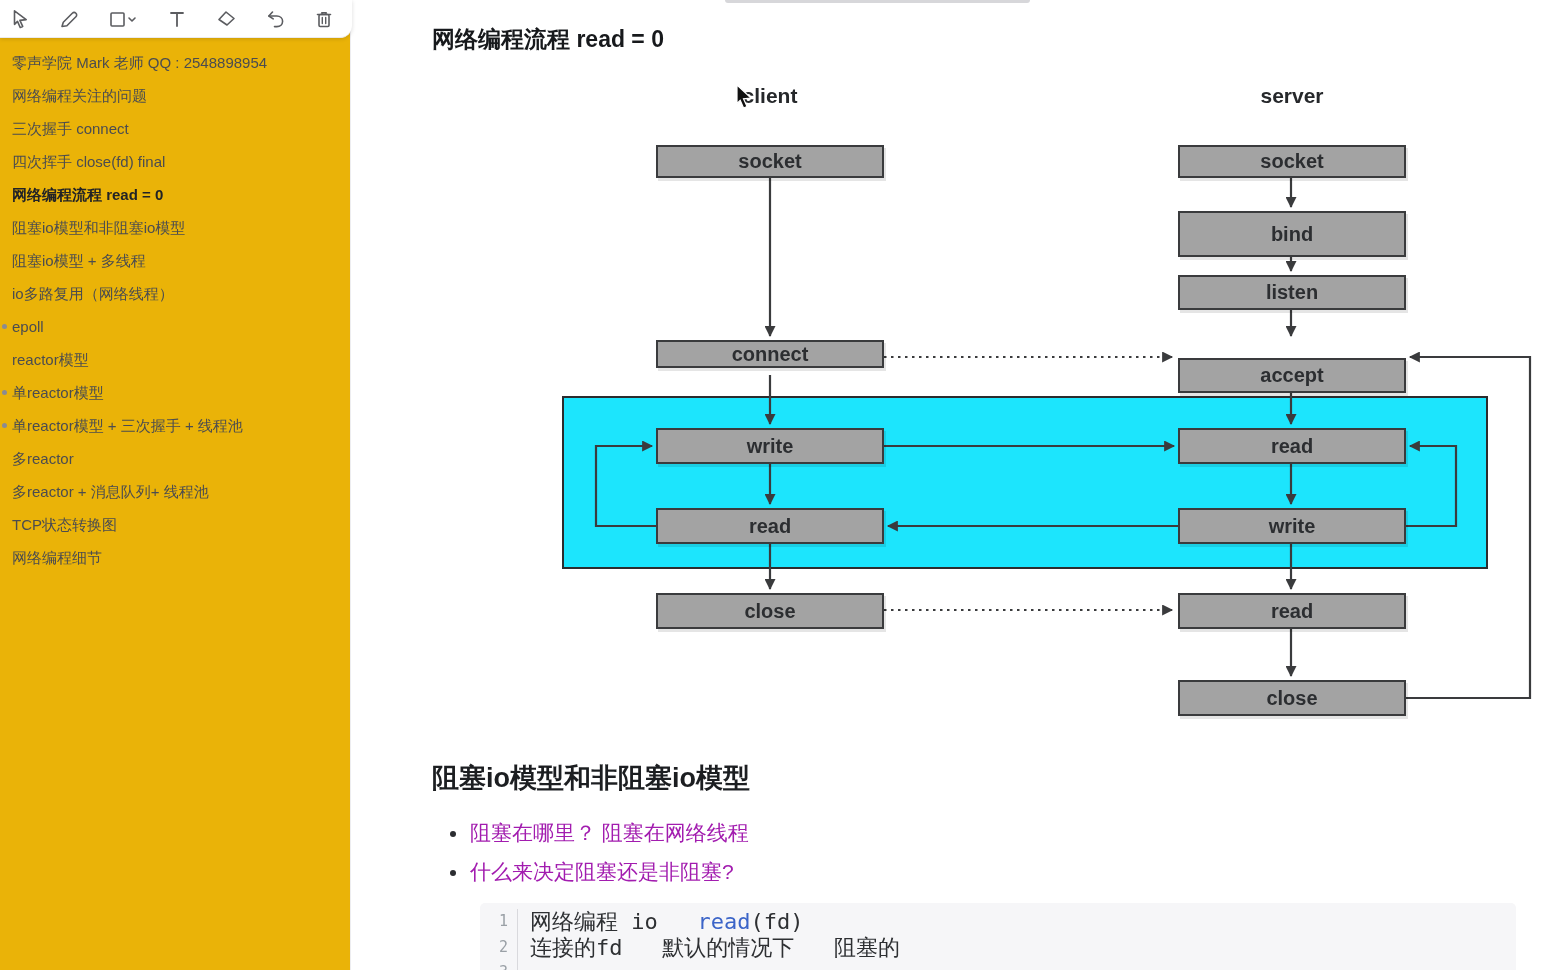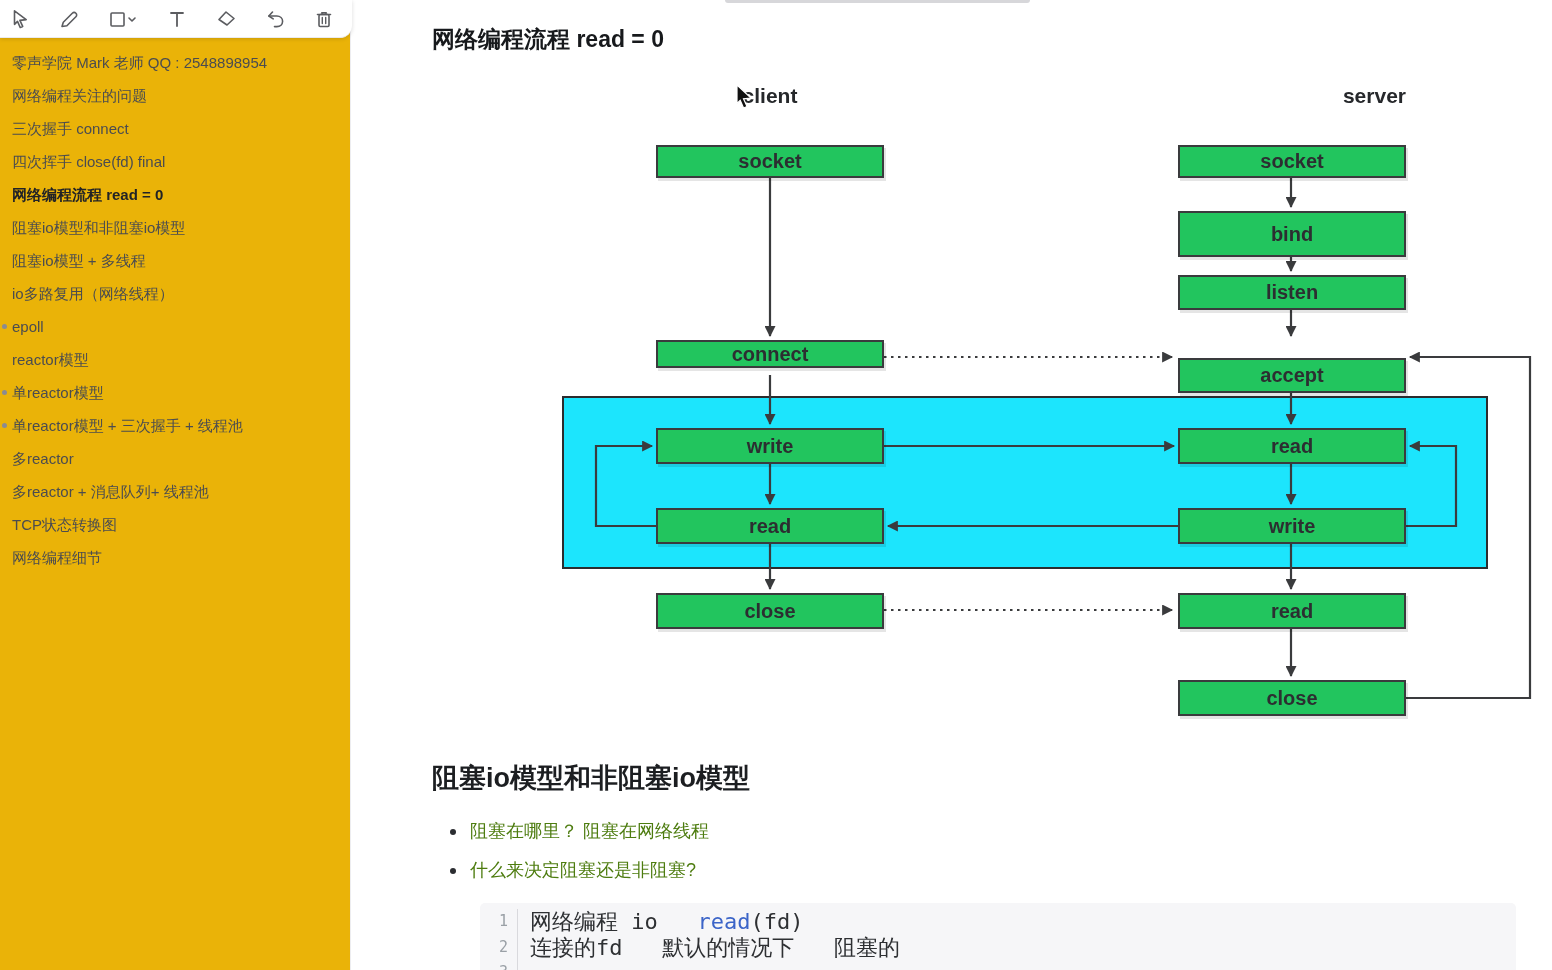--- a/index.html
+++ b/index.html
@@ -43,29 +43,29 @@
   }
   .page-title{
     position:absolute;left:82px;top:24px;font-size:23px;font-weight:bold;color:#17191c;
   }
   .col-header{
     position:absolute;width:228px;text-align:center;top:84px;
     font-size:21px;font-weight:600;color:#26282b;
   }
   .diagram-svg{position:absolute;left:0;top:0;pointer-events:none;}
   .dbox{
-    position:absolute;width:228px;background:#22c55e;border:2px solid #3a3b3d;
+    position:absolute;width:228px;background:#a3a3a3;border:2px solid #3a3b3d;
     box-sizing:border-box;display:flex;align-items:center;justify-content:center;
     font-size:20px;font-weight:600;color:#2c2e31;
     box-shadow:2px 3px 0 rgba(0,0,0,.10);
   }
   .section-title{
     position:absolute;left:82px;top:760px;font-size:27px;font-weight:bold;color:#1c1e21;
   }
-  .bullet-row{position:absolute;left:100px;font-size:18px;color:#4d7c0f;}
+  .bullet-row{position:absolute;left:100px;font-size:21px;color:#a21caf;}
   .bullet-row .dot{
     display:inline-block;width:6px;height:6px;border-radius:50%;background:#2b2d31;
     margin-right:14px;vertical-align:middle;
   }
   .code-block{
     position:absolute;left:130px;top:903px;width:1036px;height:90px;
     background:#f6f6f8;border-radius:5px 5px 0 0;
     font-family:"DejaVu Sans Mono",monospace;padding-top:6px;box-sizing:border-box;
   }
   .code-line{display:flex;height:25.5px;line-height:25.5px;white-space:pre;}
@@ -115,21 +115,21 @@
 
       <line x1="884" y1="446" x2="1174" y2="446" marker-end="url(#arr)"></line>
       <line x1="1178" y1="526" x2="888" y2="526" marker-end="url(#arr)"></line>
 
       <line x1="884" y1="357" x2="1172" y2="357" stroke-dasharray="2.5 4.5" marker-end="url(#arr)"></line>
       <line x1="884" y1="610" x2="1172" y2="610" stroke-dasharray="2.5 4.5" marker-end="url(#arr)"></line>
     </g>
   </svg>
 
   <div class="col-header" style="left:306px;">client</div>
-  <div class="col-header" style="left:828px;text-align:right;">server</div>
+  <div class="col-header" style="left:828px;">server</div>
 
   <div class="dbox" style="left:306px;top:145px;height:33px;">socket</div>
   <div class="dbox" style="left:306px;top:340px;height:28px;">connect</div>
   <div class="dbox" style="left:306px;top:428px;height:36px;">write</div>
   <div class="dbox" style="left:306px;top:508px;height:36px;">read</div>
   <div class="dbox" style="left:306px;top:593px;height:36px;">close</div>
 
   <div class="dbox" style="left:828px;top:145px;height:33px;">socket</div>
   <div class="dbox" style="left:828px;top:211px;height:46px;">bind</div>
   <div class="dbox" style="left:828px;top:275px;height:35px;">listen</div>

